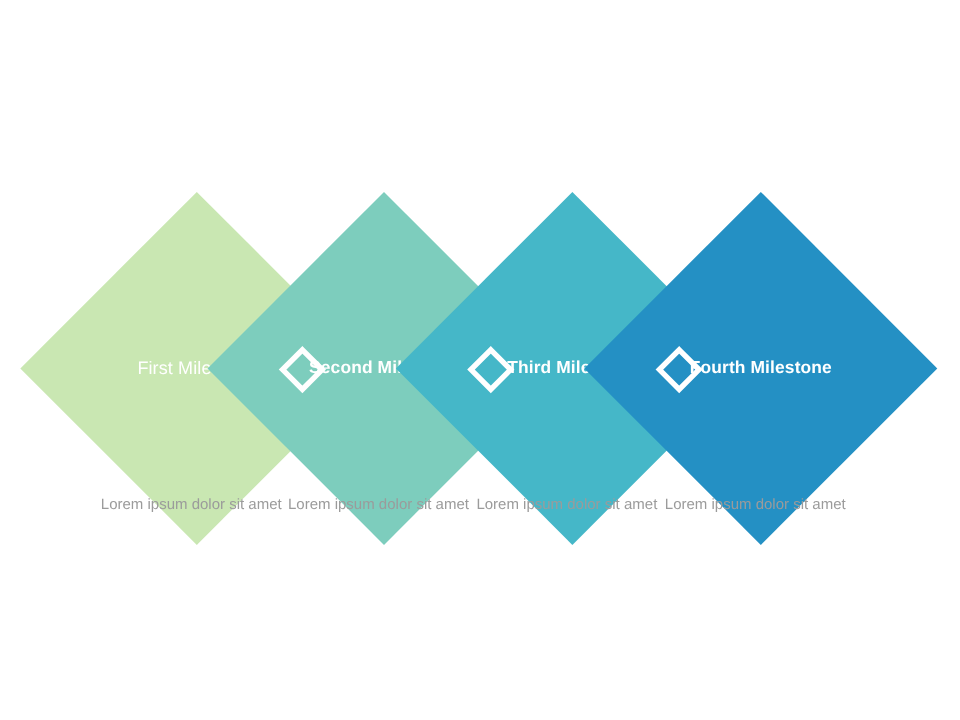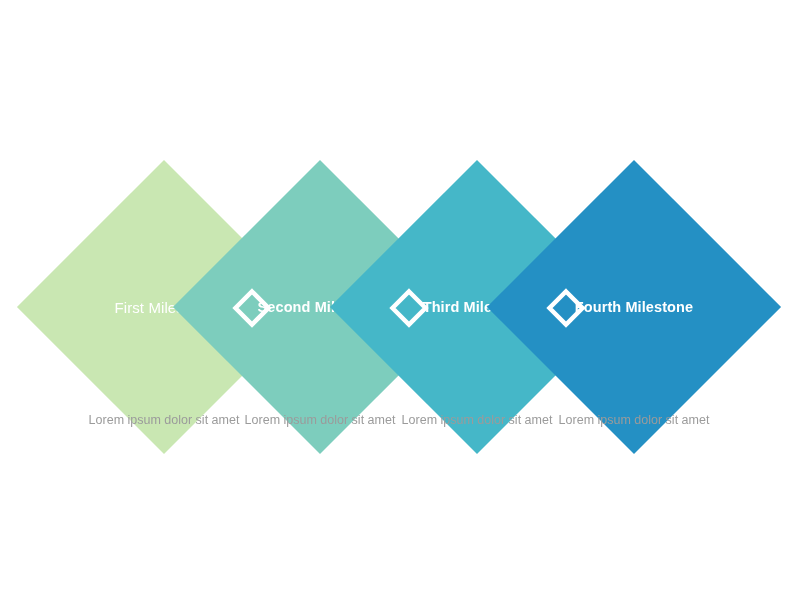--- a/index.html
+++ b/index.html
@@ -73,21 +73,20 @@
     font-weight: normal;
     font-size: 15px;
     padding: 0 12px;
     white-space: nowrap;
   }
 
   .milestone-caption {
     position: absolute;
     top: 208px;
     width: 208px;
-    text-align: center;
     color: #9b9b9b;
     font-size: 12.5px;
     line-height: 19px;
     padding: 0 24px;
     box-sizing: border-box;
   }
 
   
   .connector {
     position: absolute;

